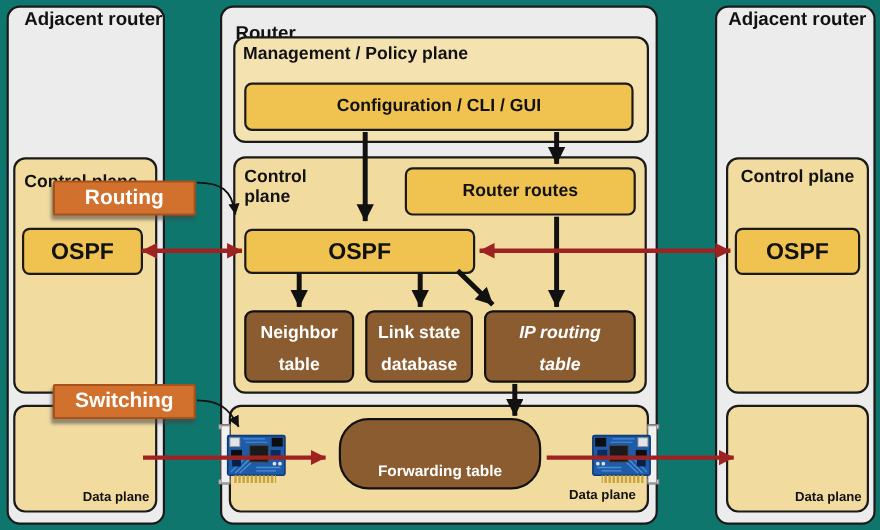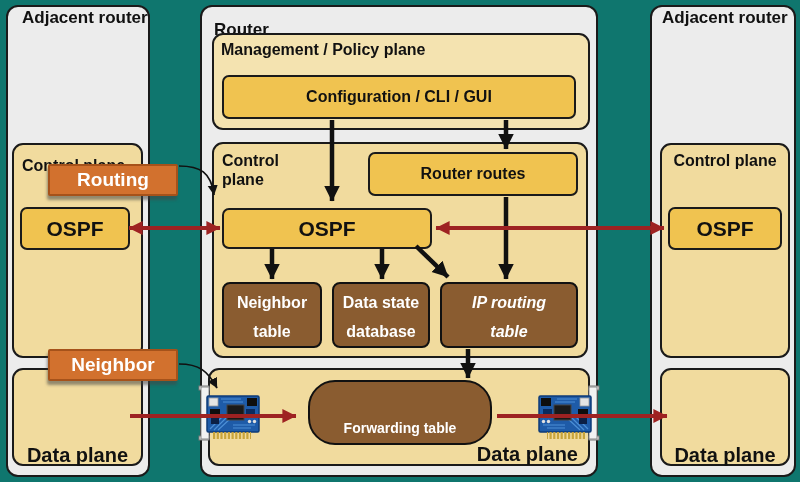--- a/index.html
+++ b/index.html
@@ -11,21 +11,21 @@
   .card{background:#ECECEC;border:2px solid #1a1a1a;border-radius:12px;}
   .plane{background:#F1DB9E;border:2px solid #1a1a1a;border-radius:11px;}
   .plane.mgmt{background:#F4E3B0;}
   .gold{background:#F0C350;border:2px solid #1a1a1a;border-radius:7px;
         display:flex;align-items:center;justify-content:center;font-size:21px;}
   .brown{background:#8A5C30;border:2px solid #111;border-radius:8px;color:#fff;
          display:flex;align-items:flex-end;justify-content:center;text-align:center;
          font-size:16px;line-height:29px;}
   .title{font-size:17px;white-space:nowrap;}
   .plane-label{font-size:16px;line-height:19px;}
-  .dp-label{font-size:20px;white-space:nowrap;}
+  .dp-label{font-size:12px;white-space:nowrap;margin-left:28px;}
   .tag{
     background:#D2712E;border:2px solid #A6521A;border-radius:2px;color:#fff;
     display:flex;align-items:center;justify-content:center;font-size:19px;
     box-shadow:-1px 4px 3px rgba(70,70,70,0.55);z-index:60;
   }
   .nic{z-index:40;}
   #arrows{position:absolute;left:0;top:0;z-index:50;pointer-events:none;}
 </style>
 </head>
 <body>
@@ -52,21 +52,21 @@
 
   <div class="abs plane" style="left:212px;top:142px;width:376px;height:216px;"></div>
   <div class="abs plane-label" style="left:222px;top:151px;width:70px;">Control plane</div>
   <div class="abs gold" style="left:368px;top:152px;width:210px;height:44px;font-size:16px;">Router routes</div>
   <div class="abs gold" style="left:222px;top:208px;width:210px;height:41px;">OSPF</div>
 
   <div class="abs brown" style="left:222px;top:282px;width:100px;height:66px;">
       <span style="width:82px;">Neighbor table</span>
     </div>
   <div class="abs brown" style="left:332px;top:282px;width:98px;height:66px;">
-      <span style="width:82px;">Data state database</span>
+      <span style="width:82px;">Link state database</span>
     </div>
   <div class="abs brown" style="left:440px;top:282px;width:138px;height:66px;font-style:italic;">
       <span style="width:86px;">IP routing table</span>
     </div>
 
   <div class="abs plane" style="left:208px;top:368px;width:382px;height:98px;"></div>
   <div class="abs brown" style="left:308px;top:380px;width:184px;height:65px;font-size:14px;border-radius:27px;">Forwarding table</div>
   <div class="abs dp-label" style="right:222px;top:443px;">Data plane</div>
 
   <div class="abs plane" style="left:660px;top:143px;width:130px;height:215px;"></div>
@@ -125,15 +125,15 @@
     </g>
     <g stroke="#9E2222" stroke-width="4" fill="none">
       <path d="M129,228 L220,228" marker-start="url(#ar)" marker-end="url(#ar)"></path>
       <path d="M436,228 L664,228" marker-start="url(#ar)" marker-end="url(#ar)"></path>
       <path d="M130,416 L296,416" marker-end="url(#ar)"></path>
       <path d="M497,416 L667,416" marker-end="url(#ar)"></path>
     </g>
   </svg>
 
   <div class="abs tag" style="left:48px;top:152px;width:130px;height:32px;margin-top:12px;">Routing</div>
-  <div class="abs tag" style="left:48px;top:349px;width:130px;height:32px;">Neighbor</div>
+  <div class="abs tag" style="left:48px;top:349px;width:130px;height:32px;">Switching</div>
 
 </div>
 
 </body></html>

